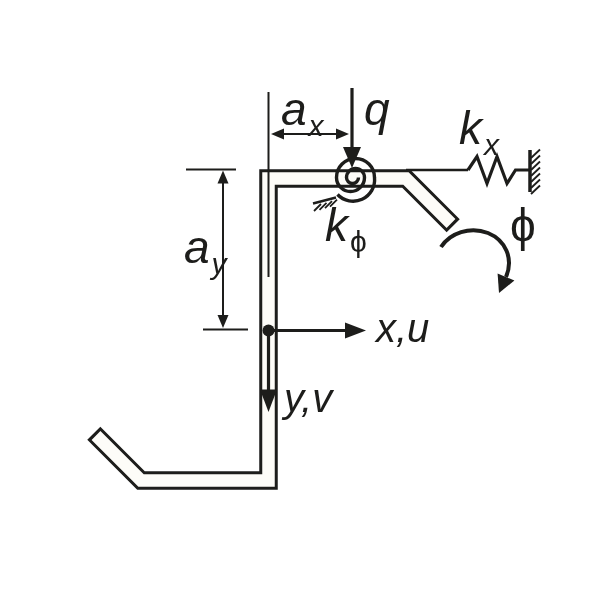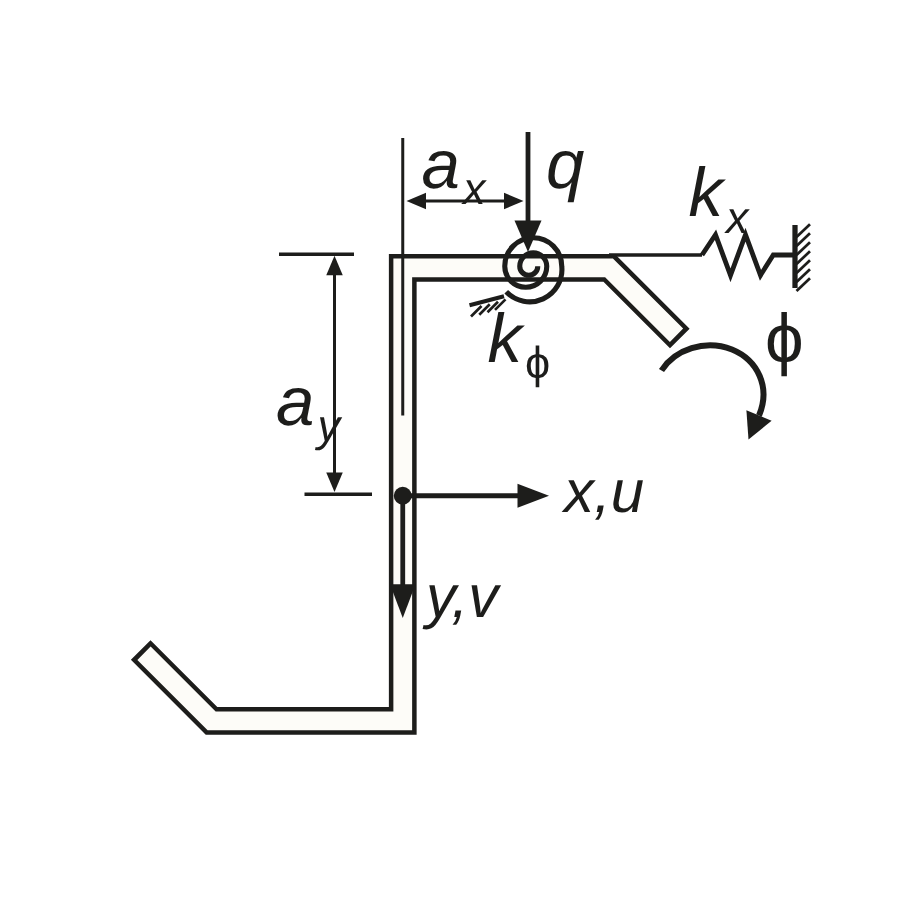--- a/index.html
+++ b/index.html
@@ -86,21 +86,21 @@
   </svg>
 
   <div class="lbl" style="left:281px;top:82px"><span>a</span><span class="sub">x</span></div>
 
   <div class="lbl" style="left:364px;top:82px"><span>q</span></div>
 
   <div class="lbl" style="left:459px;top:101px"><span>k</span><span class="sub">x</span></div>
 
   <div class="lbl" style="left:325px;top:198px"><span>k</span><span class="sub upright">ϕ</span></div>
 
-  <div class="lbl" style="left:184px;top:240px"><span>a</span><span class="sub">y</span></div>
+  <div class="lbl" style="left:184px;top:220px"><span>a</span><span class="sub">y</span></div>
 
 
   <div class="lbl sm" style="left:284px;top:376px"><span>y,v</span></div>
 
   <div class="lbl sm" style="left:376px;top:306px"><span>x,u</span></div>
 
   <div class="lbl upright" style="left:510px;top:198px"><span>ϕ</span></div>
 
 </div>
 

